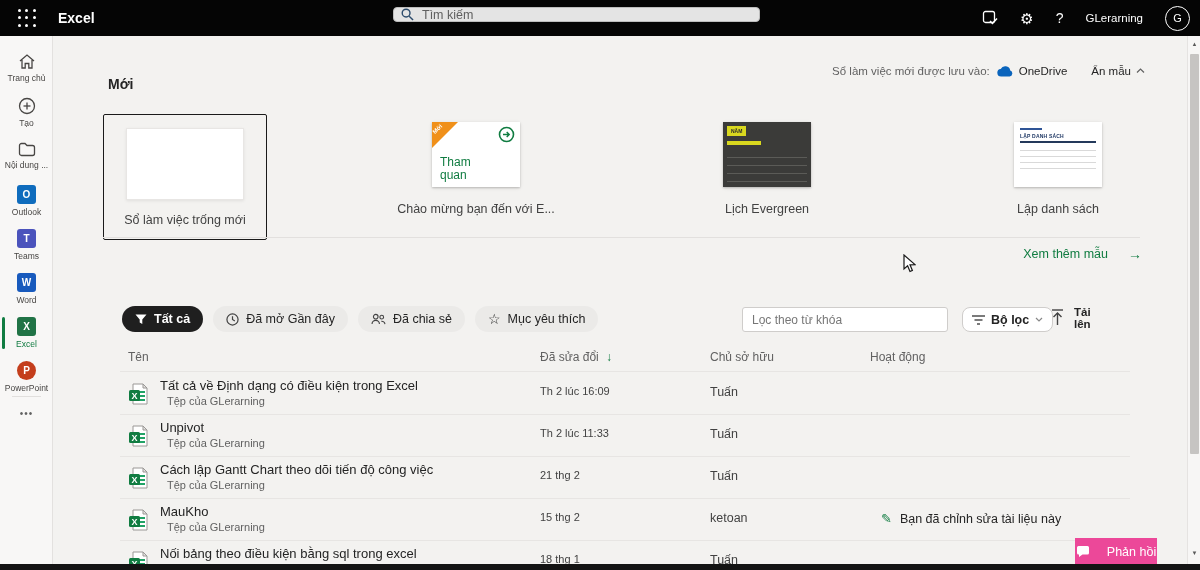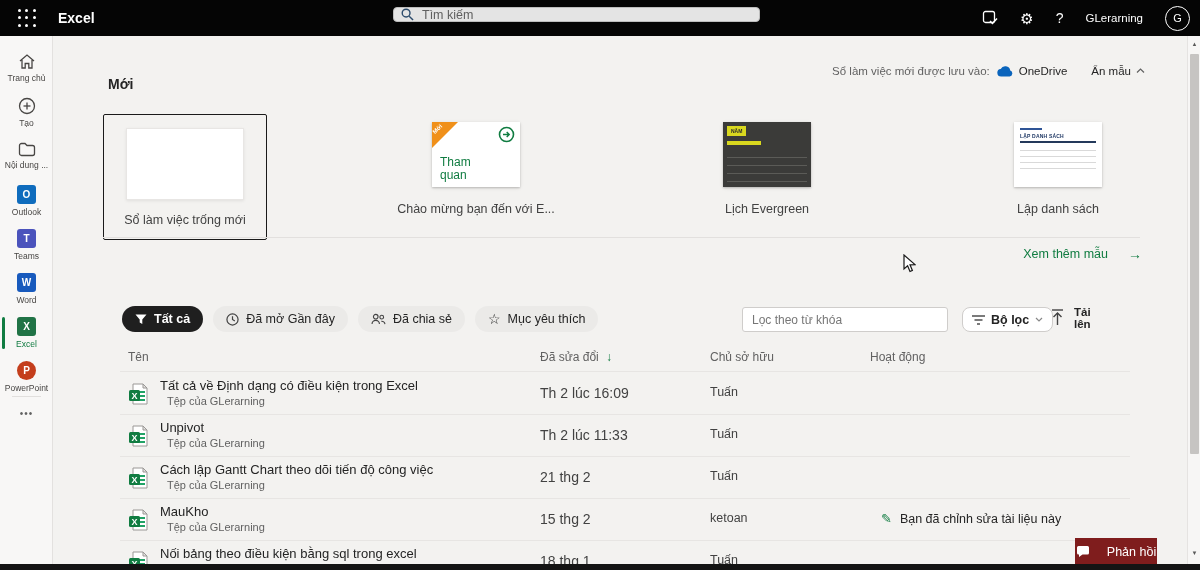--- a/index.html
+++ b/index.html
@@ -96,27 +96,27 @@
   .upload { position:absolute; left:1050px; top:306px; display:flex; align-items:flex-start; gap:9px; cursor:pointer; }
   .upload-label { font-size:11.5px; color:#242424; line-height:12px; font-weight:bold; }
 
   
   .thead { position:absolute; top:350px; font-size:12px; color:#616161; cursor:pointer; }
   .table-hairline { position:absolute; left:120px; width:1010px; height:1px; background:#e7e5e3; }
   .frow { position:absolute; left:103px; width:1037px; height:42px; cursor:pointer; }
   .ficon { position:absolute; left:23px; top:9px; }
   .rtitle { position:absolute; left:57px; top:5px; font-size:13px; color:#242424; white-space:nowrap; }
   .rsub { position:absolute; left:64px; top:22px; font-size:11px; color:#616161; }
-  .rmod { position:absolute; left:437px; top:12px; font-size:14px; color:#424242; }
+  .rmod { position:absolute; left:437px; top:12px; font-size:11px; color:#424242; }
   .rown { position:absolute; left:607px; top:12px; font-size:12.5px; color:#424242; }
   .ract { position:absolute; left:778px; top:12px; font-size:12.5px; color:#242424; display:flex; align-items:center; gap:8px; }
   .pencil { color:#107c41; font-size:13px; }
 
   
-  .feedback { position:absolute; left:1075px; top:538px; width:82px; height:27px; background:#7f1d1d; color:#fff;
+  .feedback { position:absolute; left:1075px; top:538px; width:82px; height:27px; background:#ec4899; color:#fff;
               font-size:12.5px; display:flex; align-items:center; justify-content:center; gap:17px; cursor:pointer; z-index:25; }
   .vscroll { position:absolute; right:0; top:36px; width:13px; height:528px; background:#f7f6f5;
              border-left:1px solid #e5e3e1; z-index:24; }
   .vs-arrow { position:absolute; left:0; width:13px; text-align:center; font-size:6px; color:#5a5a5a; cursor:pointer; }
   .vs-thumb { position:absolute; left:2px; width:9px; background:#c6c4c2; border-radius:1px; cursor:pointer; }
   .bottom-strip { position:absolute; left:0; bottom:0; width:1200px; height:6px; background:#141414; z-index:26; }
   .cursor { position:absolute; left:903px; top:254px; z-index:40; pointer-events:none; }
 </style>
 </head>
 <body>

